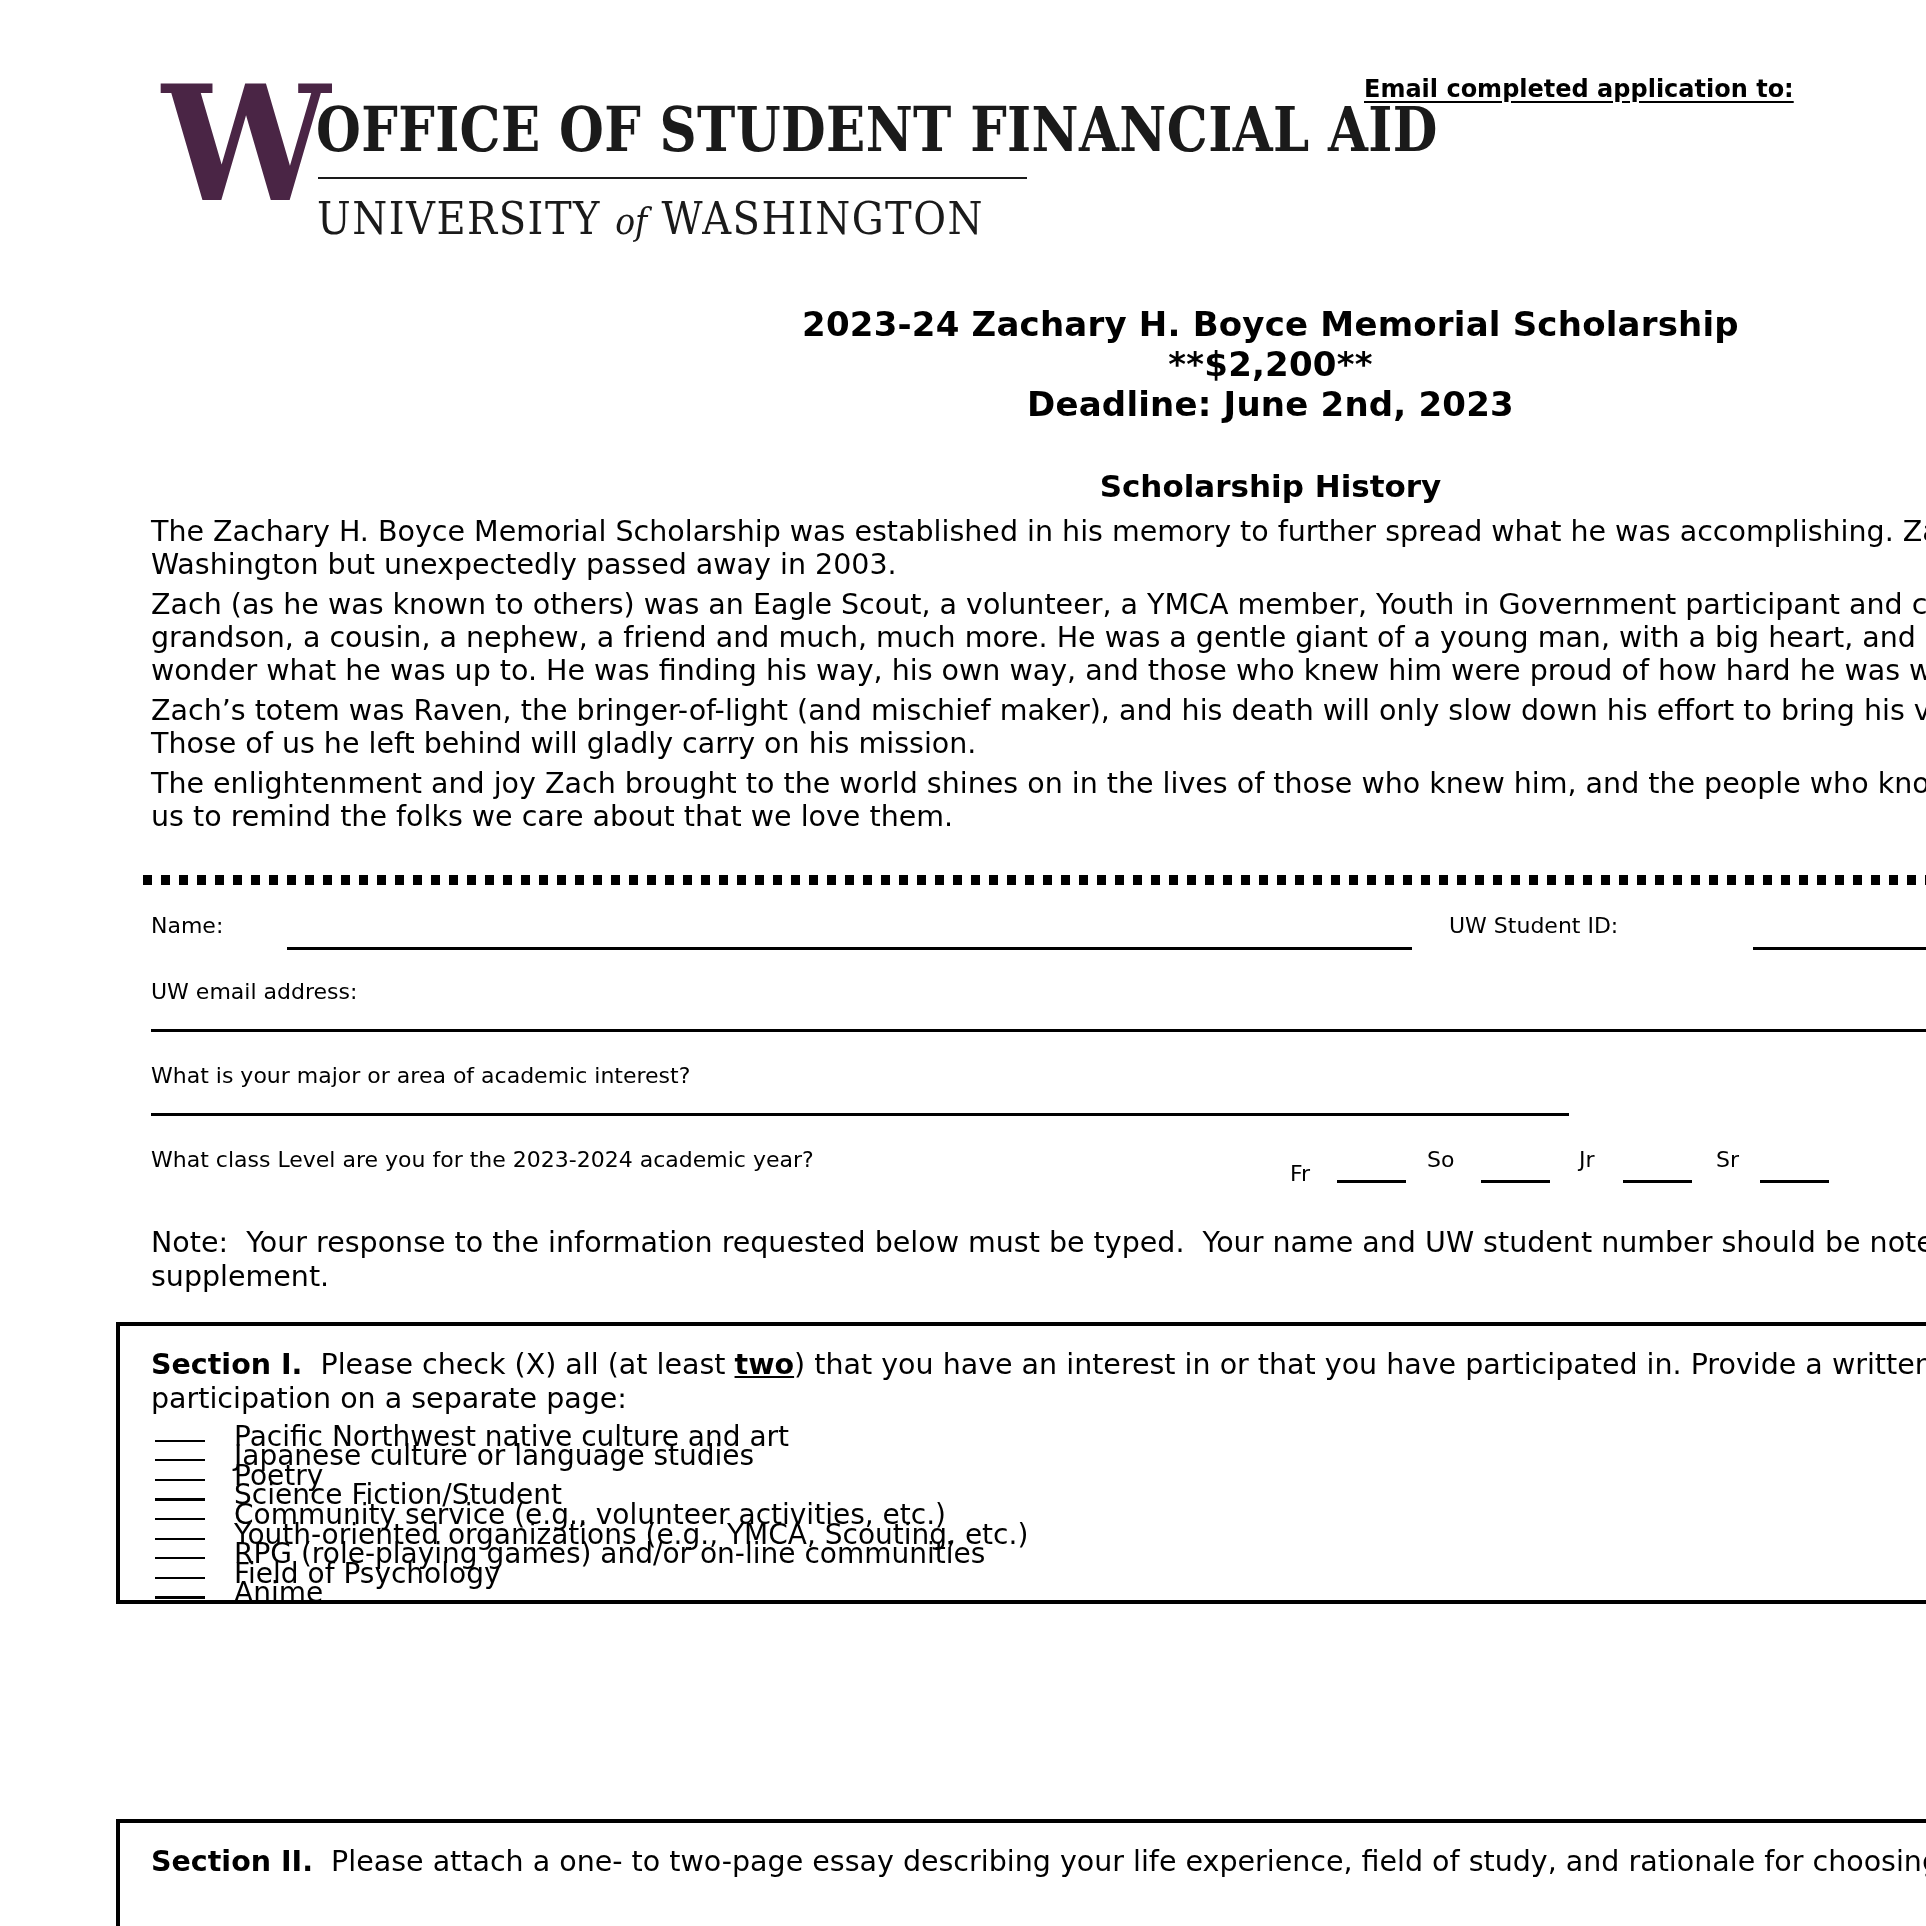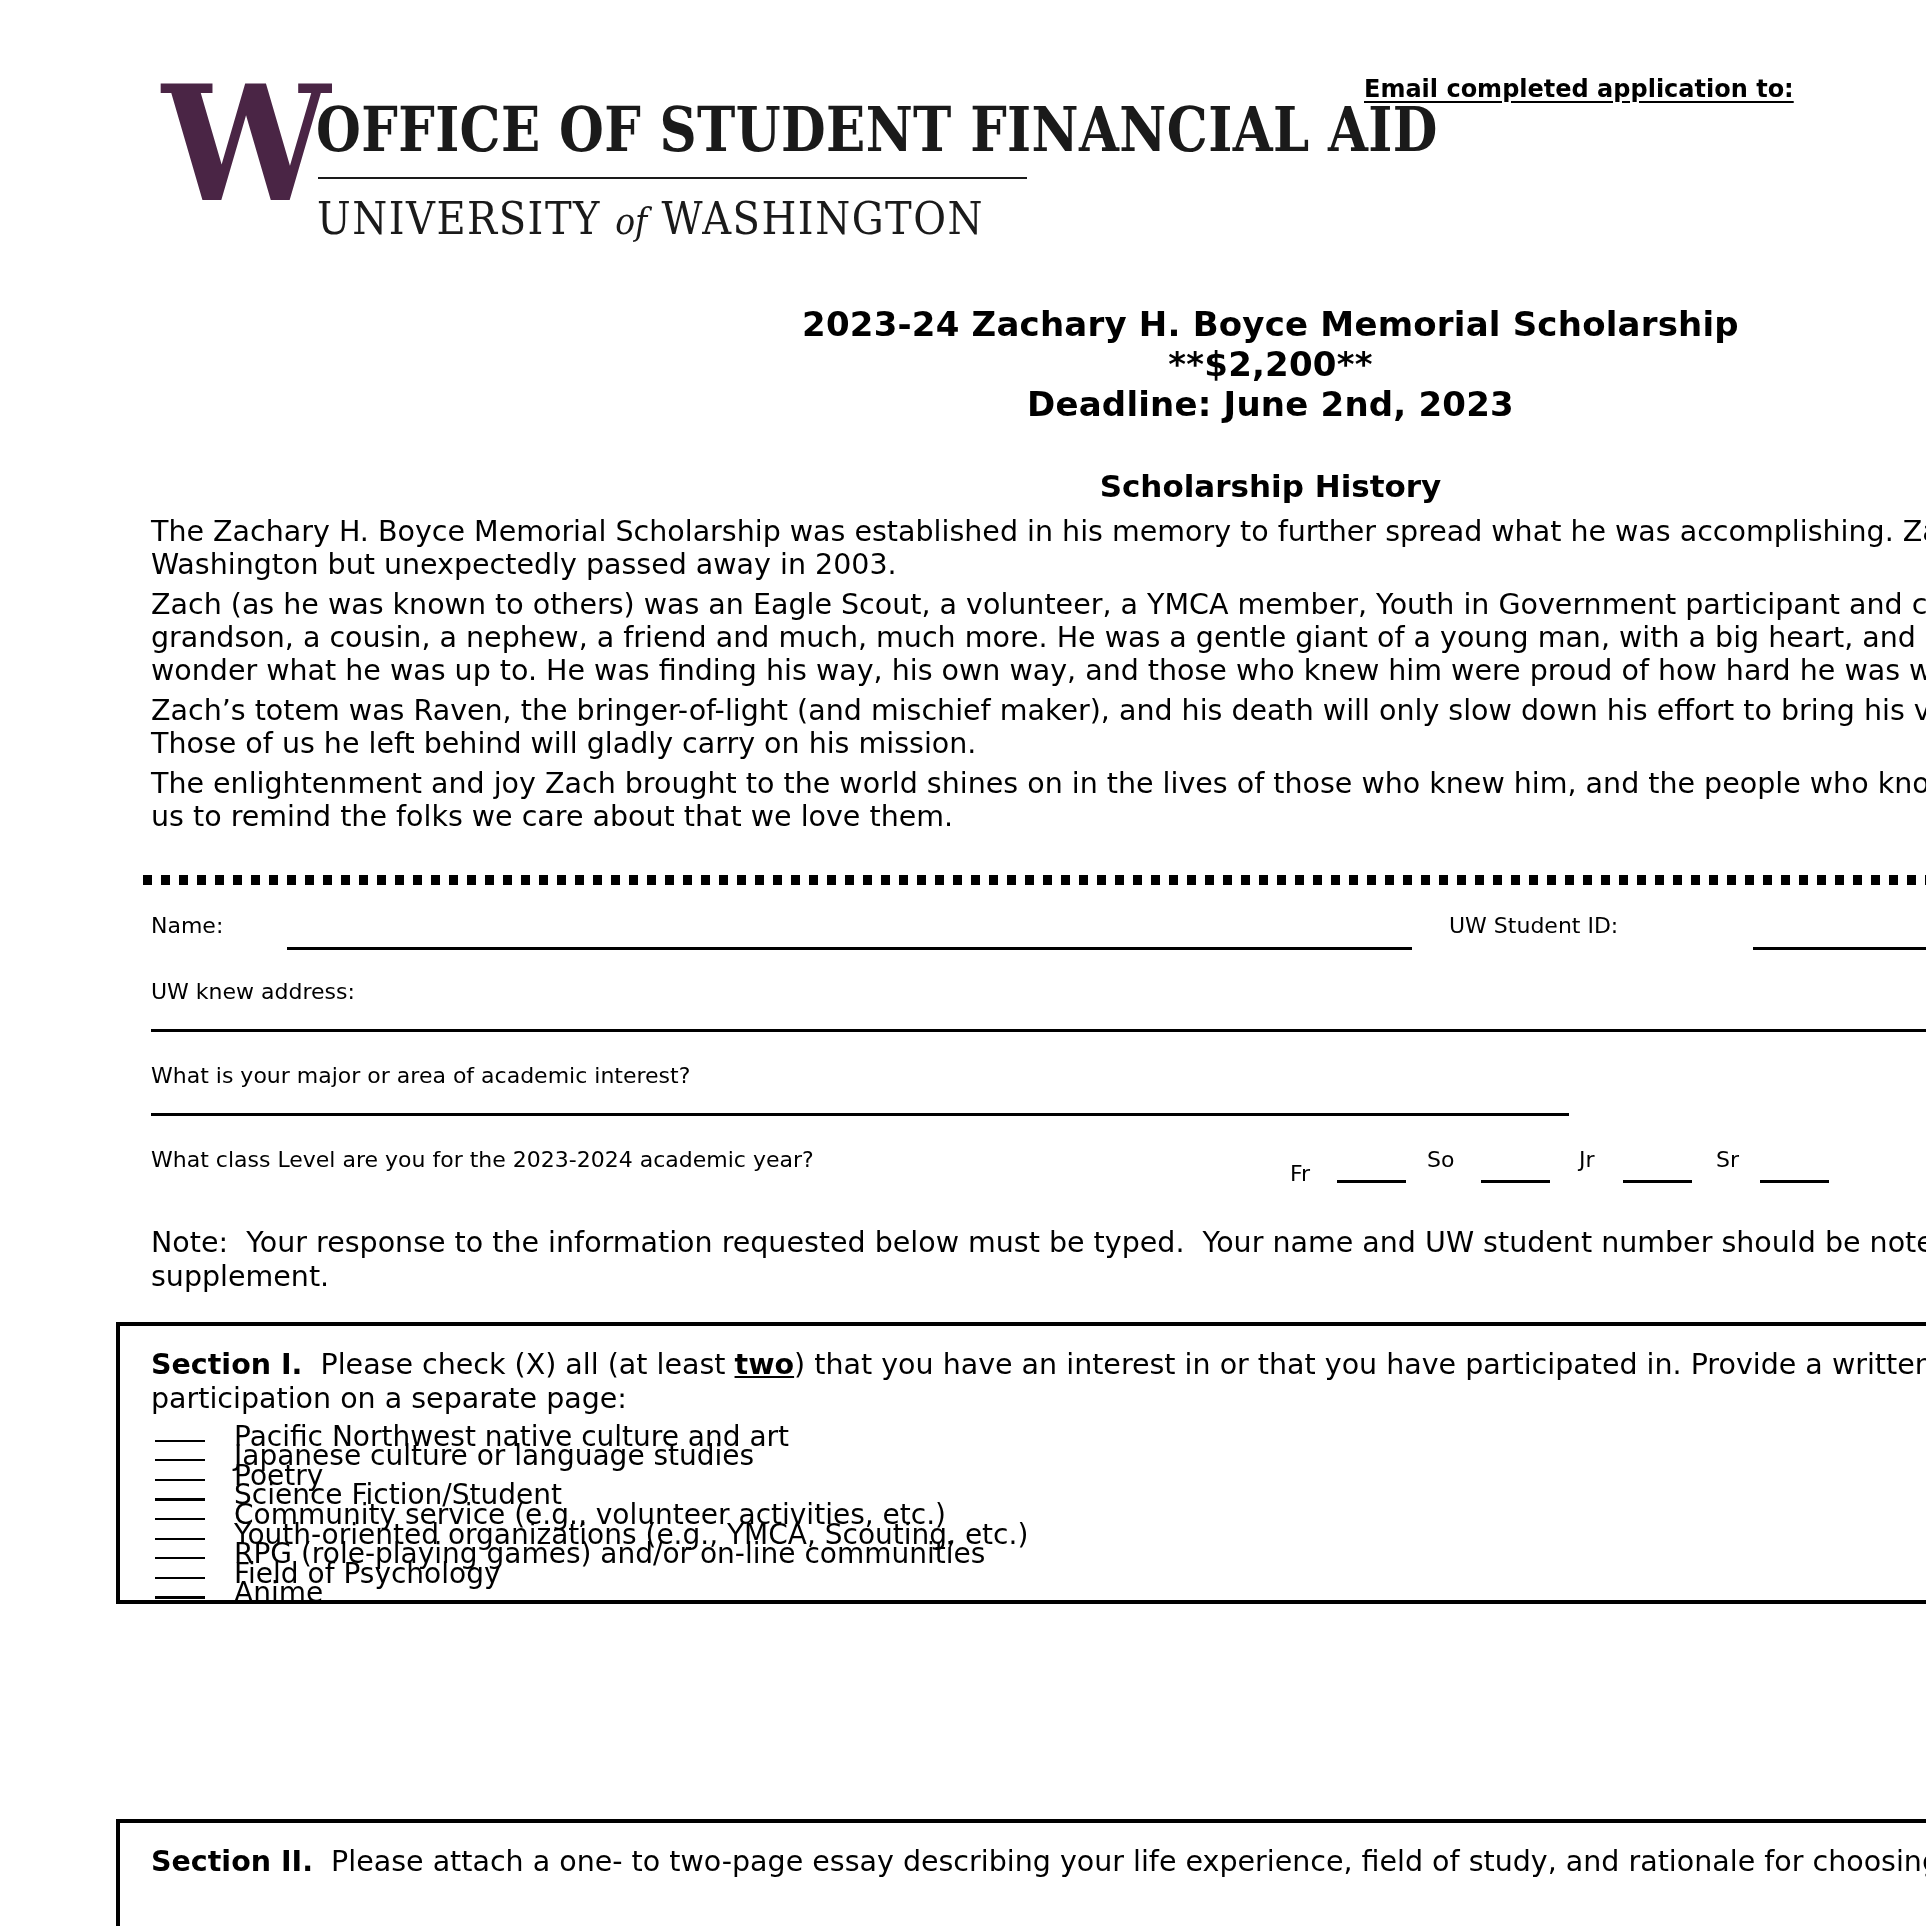--- a/index.html
+++ b/index.html
@@ -164,21 +164,21 @@
   <div class="dash-rule"></div>
 
   <div class="fields">
 
     <div class="f-label" style="left:151px; top:0px;">Name:</div>
     <div class="f-rule" style="left:287px; top:34px; width:1125px;"></div>
 
     <div class="f-label" style="left:1449px; top:0px;">UW Student ID:</div>
     <div class="f-rule" style="left:1753px; top:34px; width:551px;"></div>
 
-    <div class="f-label" style="left:151px; top:66px;">UW knew address:</div>
+    <div class="f-label" style="left:151px; top:66px;">UW email address:</div>
     <div class="f-rule" style="left:151px; top:116px; width:2126px;"></div>
 
     <div class="f-label" style="left:151px; top:150px;">What is your major or area of academic interest?</div>
     <div class="f-rule" style="left:151px; top:200px; width:1418px;"></div>
 
     <div class="f-label" style="left:151px; top:234px;">What class Level are you for the 2023-2024 academic year?</div>
 
     <div class="f-label" style="left:1290px; top:248px;">Fr</div>
     <div class="f-rule" style="left:1337px; top:267px; width:69px;"></div>
 

